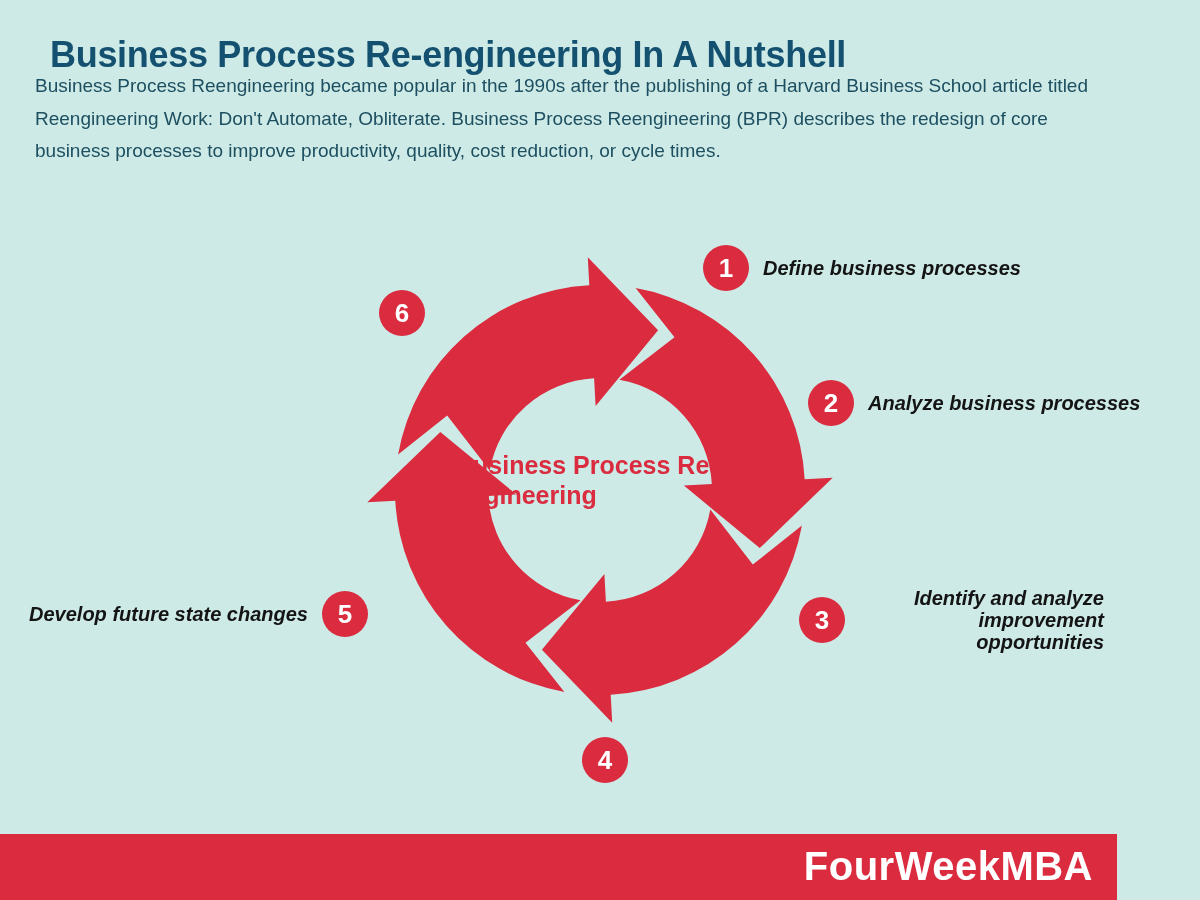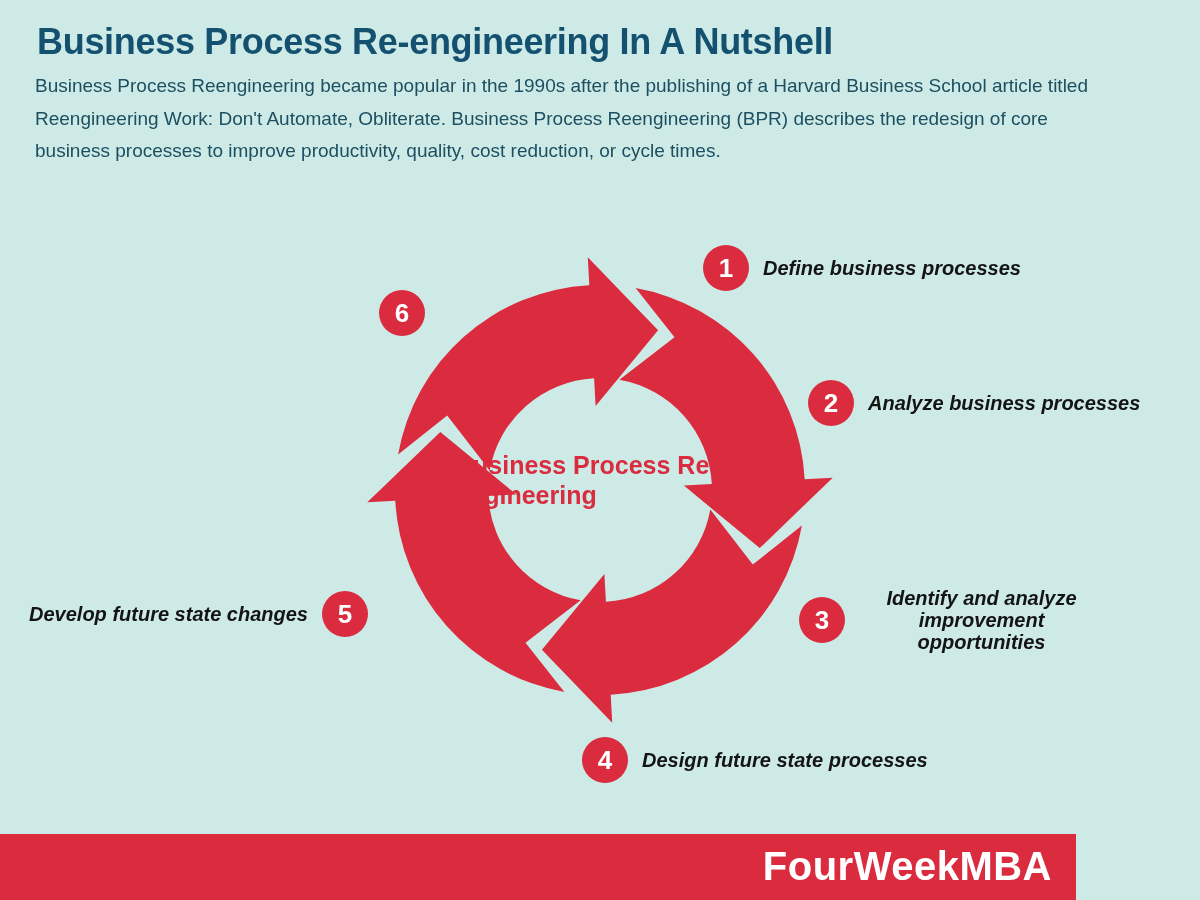--- a/index.html
+++ b/index.html
@@ -2,21 +2,21 @@
 <html style="--background: #cdeae6; --red: #da2b3f; --navy: #14506f; --bodytext: #1d4f61; --labeltext: #141414;"><head>
 <meta charset="utf-8">
 <style>
   html,body{margin:0;padding:0;}
   .canvas{
     position:relative;width:1200px;height:900px;overflow:hidden;
     background:var(--background);
     font-family:"Liberation Sans","DejaVu Sans",sans-serif;
   }
   .title{
-    position:absolute;left:34px;top:18px;margin:3px;
+    position:absolute;left:34px;top:18px;margin:16px;
     font-size:36px;font-weight:bold;color:var(--navy);letter-spacing:-0.3px;
   }
   .desc{
     position:absolute;left:35px;top:70px;width:1080px;margin:0;
     font-size:19px;line-height:32.5px;color:var(--bodytext);
   }
   #cycle-svg{position:absolute;left:0;top:0;z-index:1;}
   .center-label{
     position:absolute;left:455px;top:450px;width:290px;z-index:2;
     text-align:left;font-size:25px;line-height:30px;font-weight:bold;color:var(--red);
@@ -25,30 +25,30 @@
   .step-num{
     flex:0 0 46px;width:46px;height:46px;border-radius:50%;
     background:var(--red);color:#ffffff;
     display:flex;align-items:center;justify-content:center;
     font-size:26px;font-weight:bold;
   }
   .step-label{
     font-size:20px;font-weight:bold;font-style:italic;
     color:var(--labeltext);line-height:22px;white-space:nowrap;text-align:right;
   }
-  #step-3 .step-label{width:245px;text-align:center;white-space:normal;}
+  #step-3 .step-label{width:245px;white-space:normal;}
   #step-1{left:703px;top:245px;}
   #step-2{left:808px;top:380px;}
   #step-3{left:799px;top:587px;}
   #step-4{left:582px;top:737px;}
   #step-5{right:832px;top:591px;}
   #step-6{right:775px;top:290px;}
   .footer{
     position:absolute;left:0;top:834px;width:1076px;height:66px;
-    background:var(--red);z-index:4;
+    background:var(--red);z-index:4;padding-left:41px;
   }
   .brand{
     position:absolute;right:24px;top:0;line-height:64px;
     font-size:40px;font-weight:bold;color:#ffffff;letter-spacing:0.5px;
   }
 </style>
 </head>
 <body>
 
 <div class="canvas">
@@ -75,21 +75,20 @@
     <span class="step-label">Analyze business processes</span>
   </div>
 
   <div class="step" id="step-3">
     <span class="step-num">3</span>
     <span class="step-label">Identify and analyze improvement opportunities</span>
   </div>
 
   <div class="step" id="step-4">
     <span class="step-num">4</span>
-    <span class="step-label">Design future state processes</span>
   </div>
 
   <div class="step" id="step-5">
     <span class="step-label">Develop future state changes</span>
     <span class="step-num">5</span>
   </div>
 
   <div class="step" id="step-6">
     <span class="step-num">6</span>
   </div>

